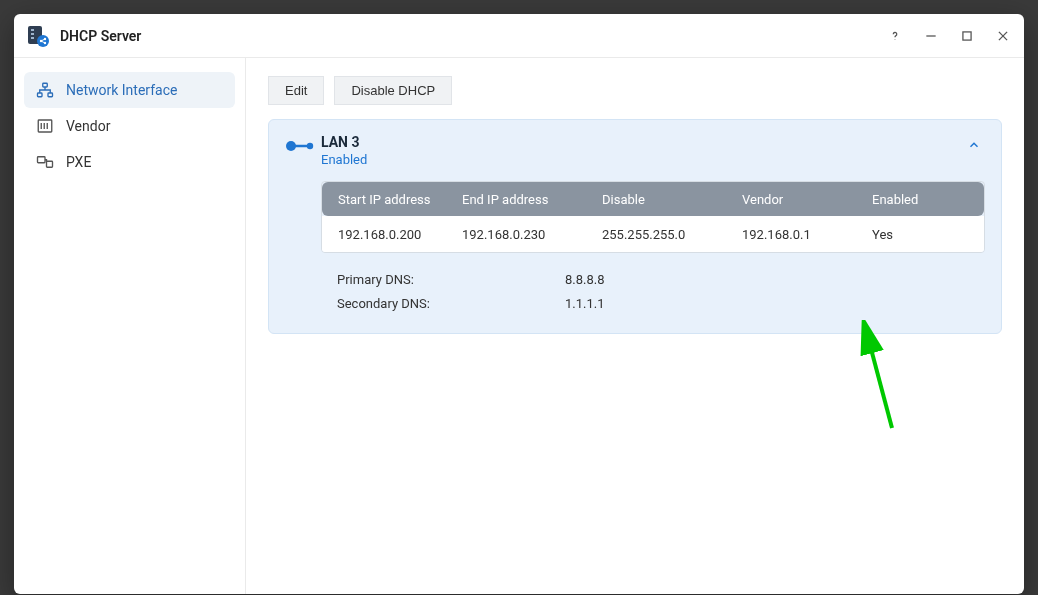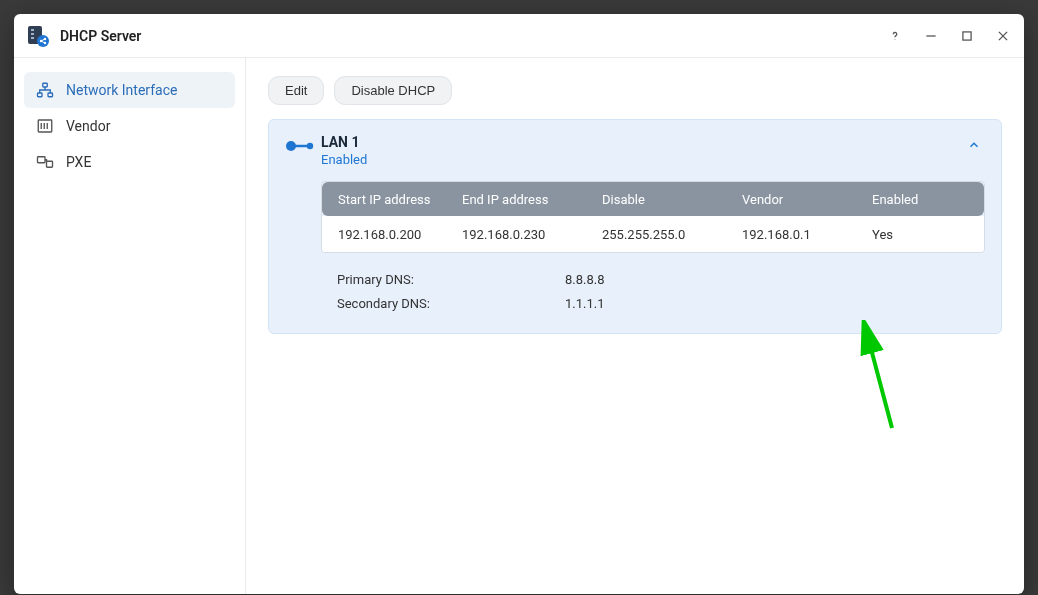--- a/index.html
+++ b/index.html
@@ -89,21 +89,21 @@
     position: relative;
   }
   .toolbar {
     display: flex;
     gap: 10px;
     margin-bottom: 14px;
   }
   .btn {
     background: #f0f2f4;
     border: 1px solid #e1e4e8;
-    border-radius: 11px;
+    border-radius: 0;
     padding: 6px 16px;
     font-size: 13px;
     color: #333;
     cursor: pointer;
   }
   .card {
     background: #e8f1fb;
     border: 1px solid #d3e4f5;
     border-radius: 6px;
     padding: 14px 16px 18px 16px;
@@ -275,21 +275,21 @@
       <div class="card">
         <div class="card-head">
           <div class="net-icon">
             <svg width="30" height="16" viewBox="0 0 30 16">
               <circle cx="6" cy="8" r="5" fill="#1f76d2"></circle>
               <line x1="10" y1="8" x2="24" y2="8" stroke="#1f76d2" stroke-width="2.5"></line>
               <circle cx="25" cy="8" r="3.2" fill="#1f76d2"></circle>
             </svg>
           </div>
           <div class="card-head-text">
-            <div class="iface-name">LAN 1</div>
+            <div class="iface-name">LAN 3</div>
             <div class="iface-status">Enabled</div>
           </div>
           <div class="chevron">
             <svg width="14" height="14" viewBox="0 0 24 24" fill="none" stroke="currentColor" stroke-width="2.5">
               <polyline points="6 15 12 9 18 15"></polyline>
             </svg>
           </div>
         </div>
 
         <div class="tbl">

